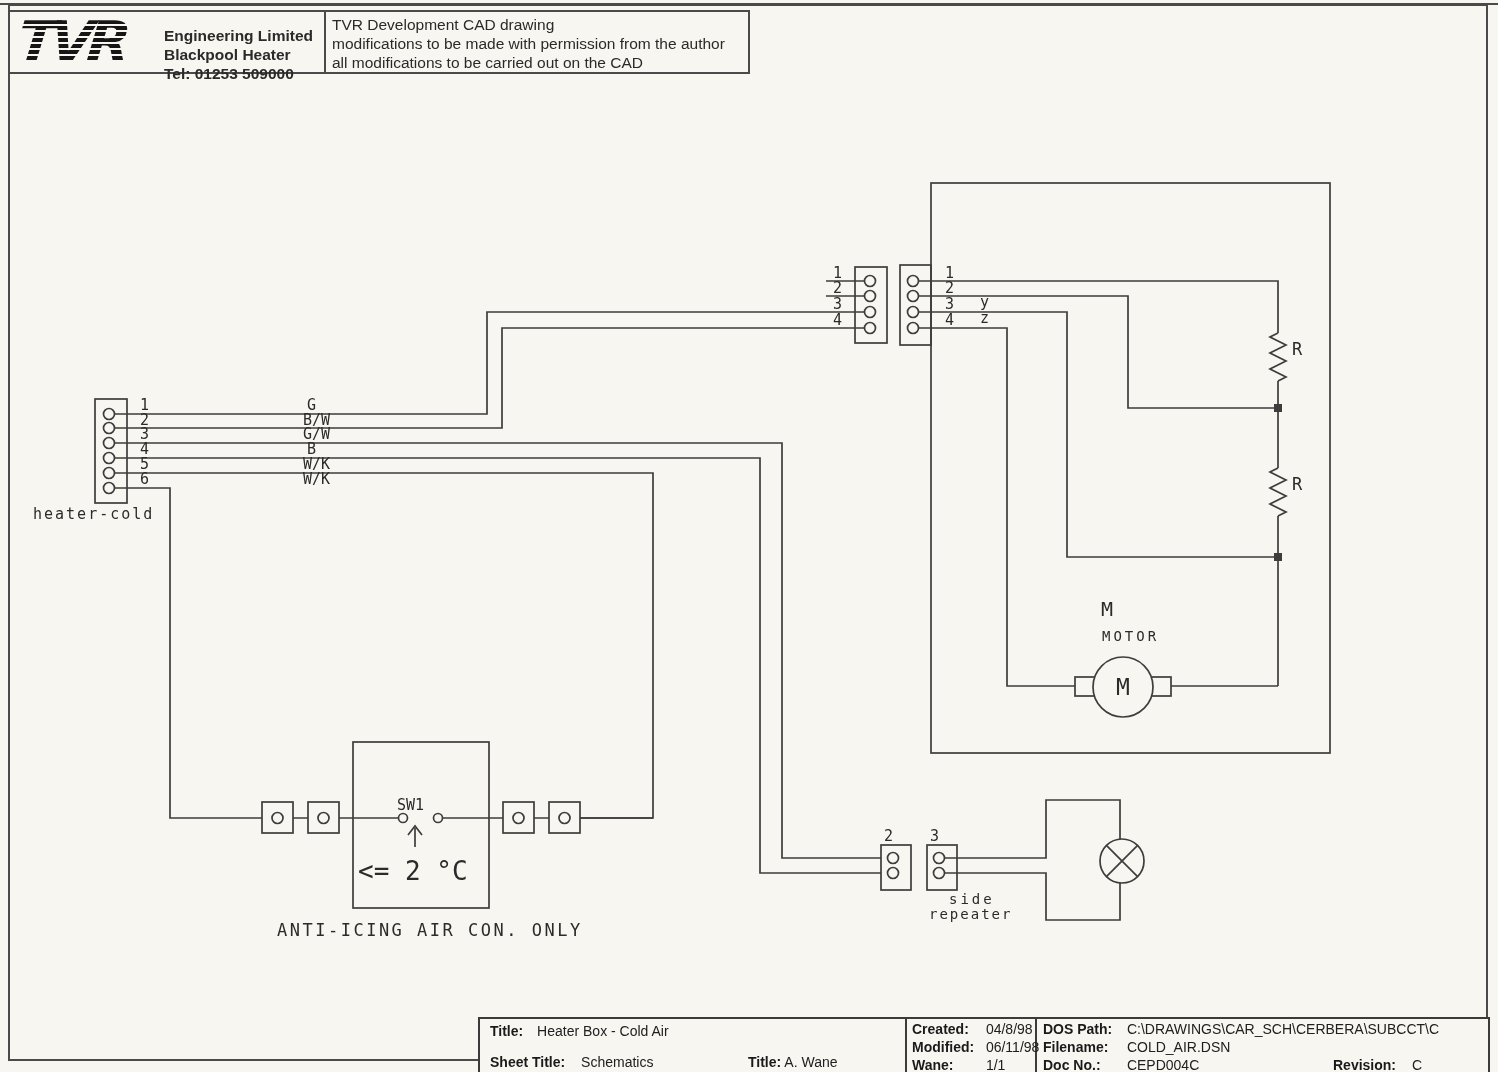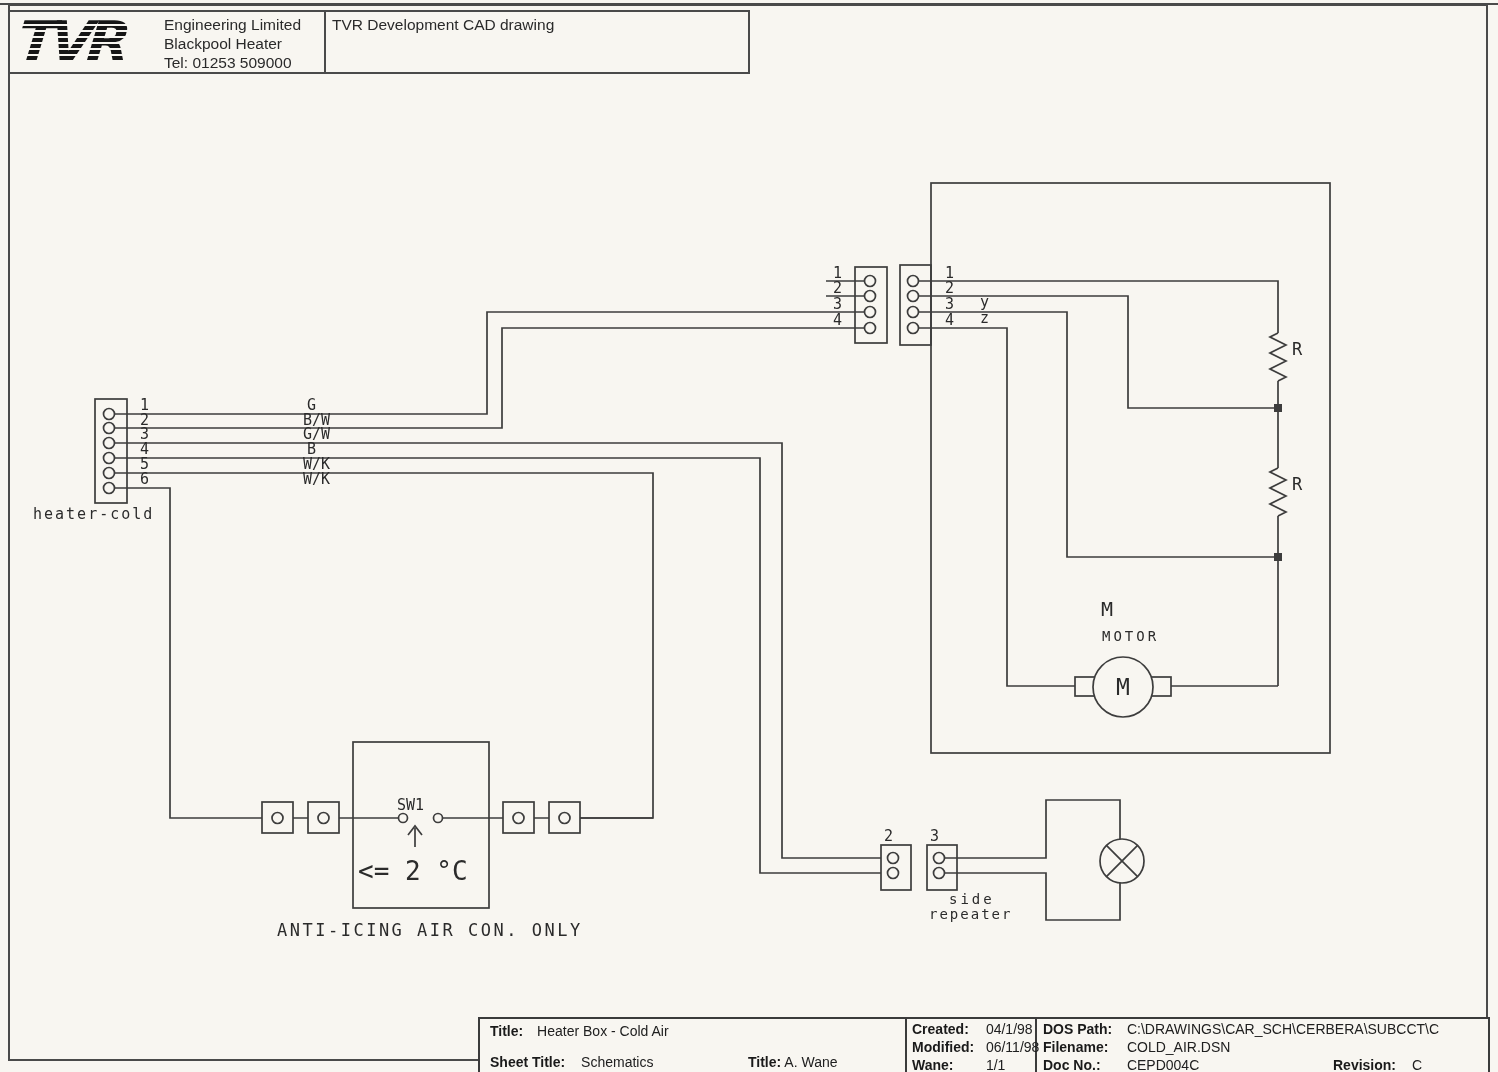--- a/index.html
+++ b/index.html
@@ -10,21 +10,21 @@
   #sheet-border{left:8px;top:4px;width:1476px;height:1053px;border:2px solid #4a4a4a;}
   #top-rule{left:0;top:3px;width:1498px;height:2px;background:#4a4a4a;}
   #header-box{left:8px;top:10px;width:738px;height:60px;border:2px solid #4a4a4a;background:#f8f6f1;}
   #header-divider{left:314px;top:0;height:100%;width:0;border-left:2px solid #4a4a4a;}
   .tvr-logo{left:8px;top:2px;width:142px;height:56px;
     font-family:"DejaVu Sans", sans-serif;font-style:italic;font-weight:900;
     font-size:56px;line-height:56px;letter-spacing:-6px;transform:skewX(-6deg);
     background:repeating-linear-gradient(to bottom,#161616 0 4px,#f8f6f1 4px 6px);
     -webkit-background-clip:text;background-clip:text;color:transparent;}
   .hdr-text{font-size:15.5px;line-height:19px;color:#2a2a2a;}
-  #company-text{left:154px;top:3px;}
+  #company-text{left:154px;top:14px;font-weight:bold;}
   #notice-text{left:322px;top:3px;}
   
   #title-block{left:478px;top:1017px;width:1008px;height:56px;border:2px solid #3b3b3b;background:#f8f6f1;font-size:14px;}
   .tb-div{top:0;height:100%;width:0;border-left:2px solid #3b3b3b;}
   .tb-label{font-weight:bold;color:#1a1a1a;}
   .tb-val{color:#202020;}
   .row{position:absolute;white-space:nowrap;}
   
   #schematic{left:0;top:0;}
   .wire{stroke:#3d3d3d;stroke-width:1.7;fill:none;}
@@ -47,20 +47,22 @@
   <div class="abs" id="header-box">
     <div class="abs tvr-logo">TVR</div>
     <div class="abs" id="header-divider"></div>
     <div class="abs hdr-text" id="company-text">
       <div>Engineering Limited</div>
       <div>Blackpool Heater</div>
       <div>Tel: 01253 509000</div>
     </div>
     <div class="abs hdr-text" id="notice-text">
       <div>TVR Development CAD drawing</div>
+      <div>modifications to be made with permission from the author</div>
+      <div>all modifications to be carried out on the CAD</div>
     </div>
   </div>
 
   <svg class="abs" id="schematic" width="1498" height="1072" viewBox="0 0 1498 1072">
 
     <polyline class="wire" points="114,414 487,414 487,312 864,312"></polyline>
     <polyline class="wire" points="114,428 502,428 502,328 864,328"></polyline>
     <polyline class="wire" points="114,443 782,443 782,858 881,858"></polyline>
     <polyline class="wire" points="114,458 760,458 760,873 881,873"></polyline>
     <polyline class="wire" points="114,473 653,473 653,818 580,818"></polyline>
@@ -184,21 +186,21 @@
       <span class="tb-label">Sheet Title:</span>
       <span class="tb-val" style="margin-left:12px">Schematics</span>
     </div>
     <div class="row" style="left:268px;top:35px">
       <span class="tb-label">Title:</span>
       <span class="tb-val" style="">A. Wane</span>
     </div>
 
     <div class="row" style="left:432px;top:2px">
       <span class="tb-label" style="display:inline-block;width:70px">Created:</span>
-      <span class="tb-val">04/1/98</span>
+      <span class="tb-val">04/8/98</span>
     </div>
     <div class="row" style="left:432px;top:20px">
       <span class="tb-label" style="display:inline-block;width:70px">Modified:</span>
       <span class="tb-val">06/11/98</span>
     </div>
     <div class="row" style="left:432px;top:38px">
       <span class="tb-label" style="display:inline-block;width:70px">Wane:</span>
       <span class="tb-val">1/1</span>
     </div>
 

